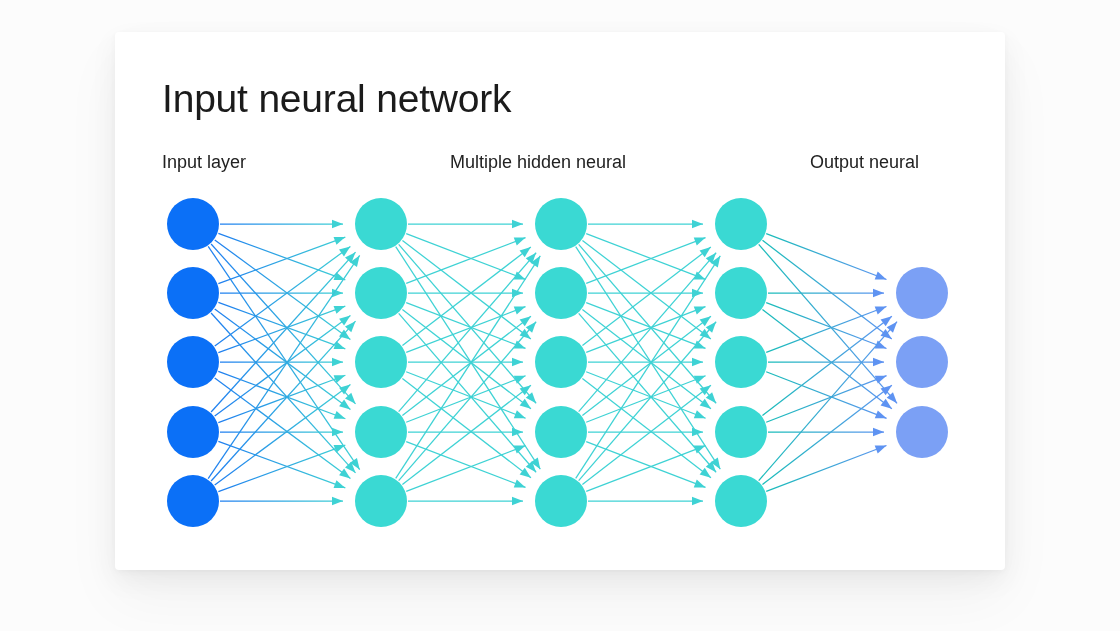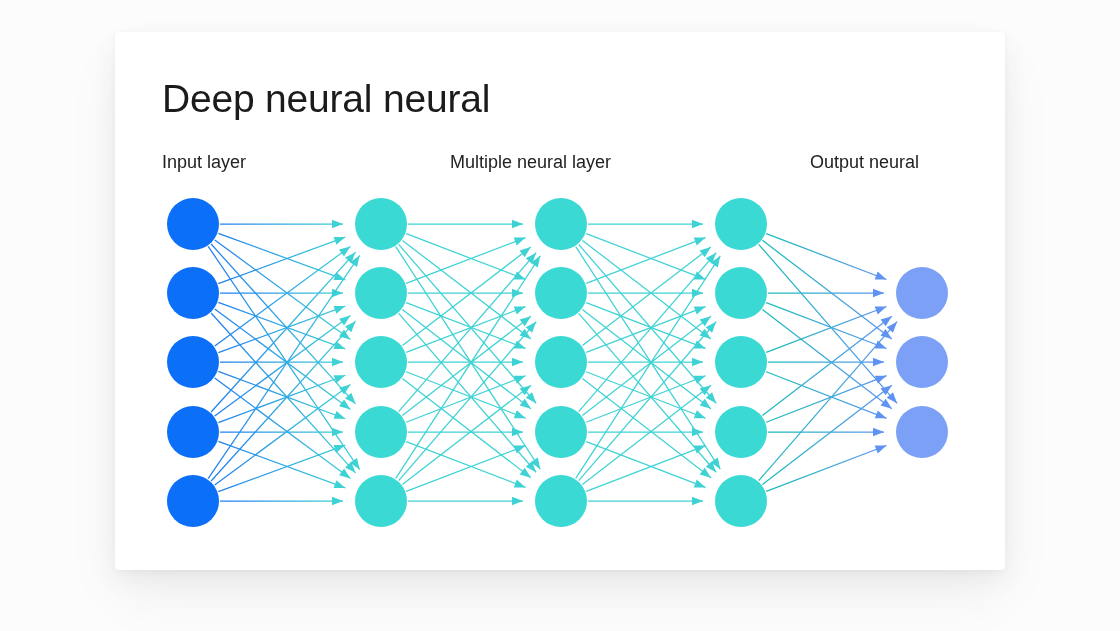--- a/index.html
+++ b/index.html
@@ -638,19 +638,19 @@
         <circle cx="626" cy="261" r="26" fill="#3ad9d3"></circle>
         <circle cx="626" cy="330" r="26" fill="#3ad9d3"></circle>
         <circle cx="626" cy="400" r="26" fill="#3ad9d3"></circle>
         <circle cx="626" cy="469" r="26" fill="#3ad9d3"></circle>
         <circle cx="807" cy="261" r="26" fill="#7ba0f5"></circle>
         <circle cx="807" cy="330" r="26" fill="#7ba0f5"></circle>
         <circle cx="807" cy="400" r="26" fill="#7ba0f5"></circle>
       </g>
     </svg>
 
-  <div id="title">Deep neural neural</div>
+  <div id="title">Input neural network</div>
 
   <div class="layer-label" id="label-input">Input layer</div>
-  <div class="layer-label" id="label-hidden">Multiple neural layer</div>
+  <div class="layer-label" id="label-hidden">Multiple hidden neural</div>
   <div class="layer-label" id="label-output">Output neural</div>
 
 </div>
 
 </body></html>

